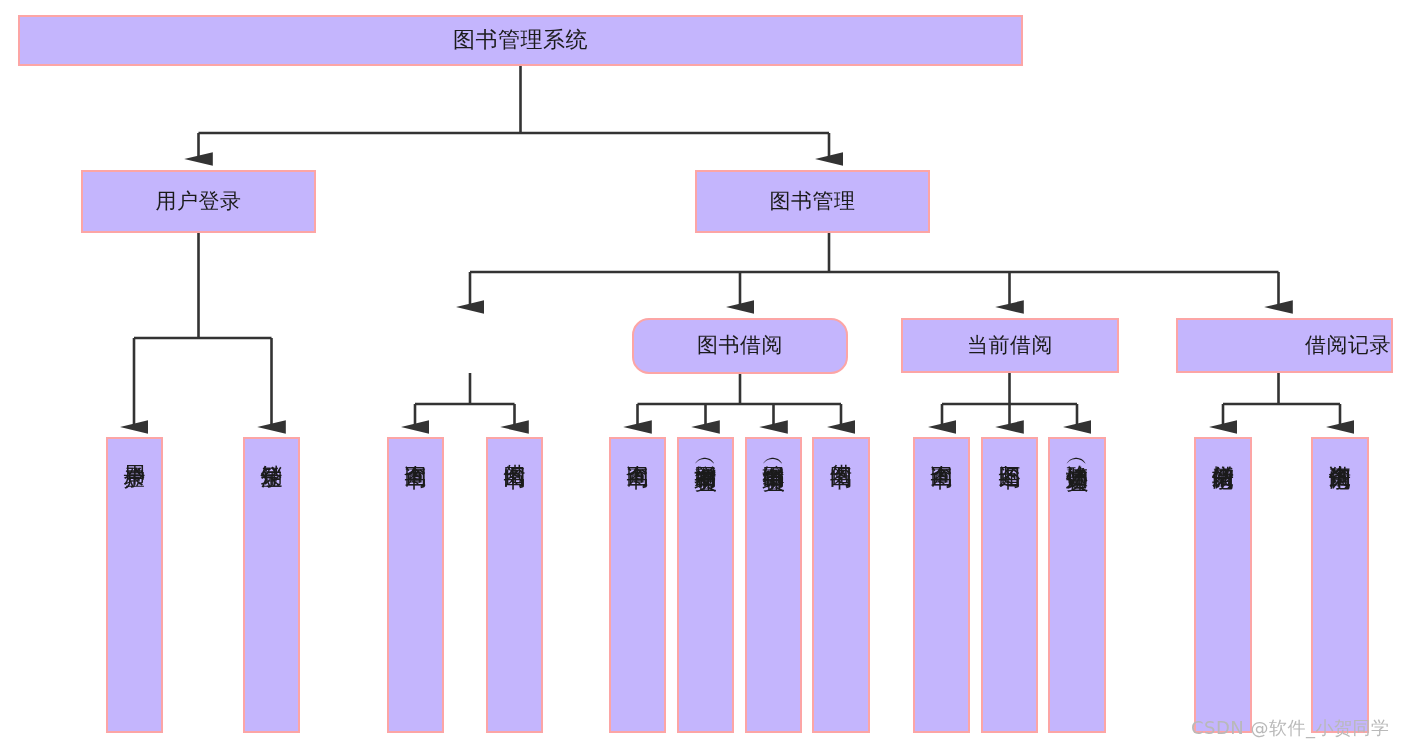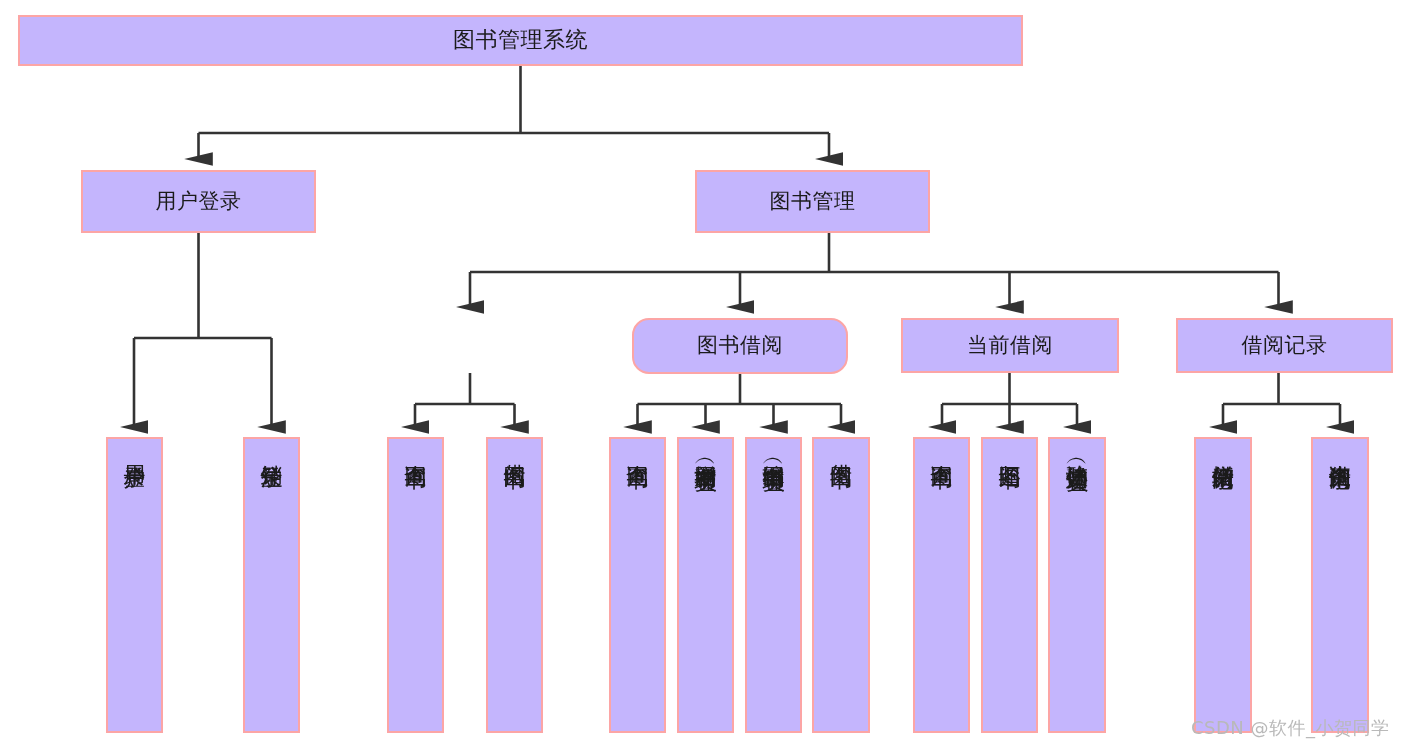--- a/index.html
+++ b/index.html
@@ -140,21 +140,21 @@
 
 
   <div class="node horizontal" style="left:632px; top:318px; width:216px; height:56px;border-radius:17px;">
     <span class="node-label">图书借阅</span>
   </div>
 
   <div class="node horizontal" style="left:901px; top:300px; width:218px; height:55px;margin-top:18px;">
     <span class="node-label">当前借阅</span>
   </div>
 
-  <div class="node horizontal" style="left:1176px; top:318px; width:217px; height:55px;">
+  <div class="node horizontal" style="left:1176px; top:318px; width:217px; height:55px;justify-content:flex-end;">
     <span class="node-label">借阅记录</span>
   </div>
 
   <div class="node vertical" style="left:106px; top:437px; width:57px; height:296px;">
     <span class="node-label">用户登录</span>
   </div>
 
   <div class="node vertical" style="left:243px; top:437px; width:57px; height:296px;">
     <span class="node-label">注销登录</span>
   </div>

